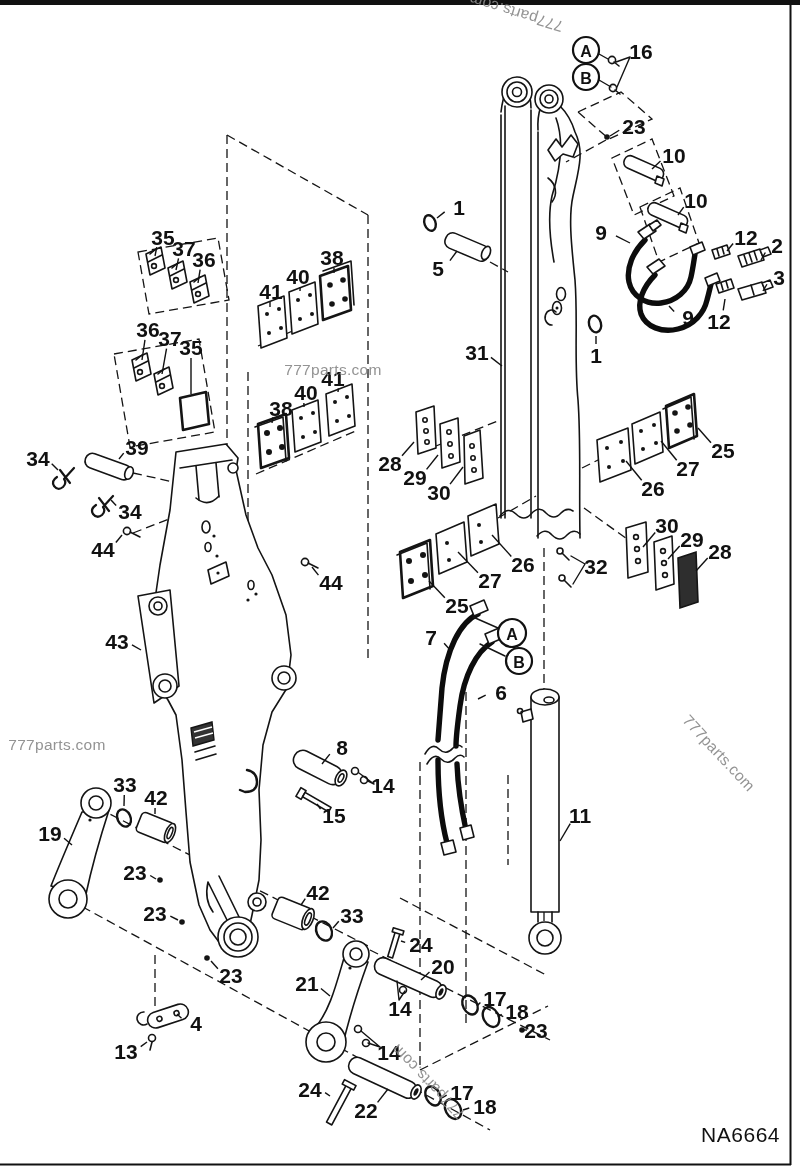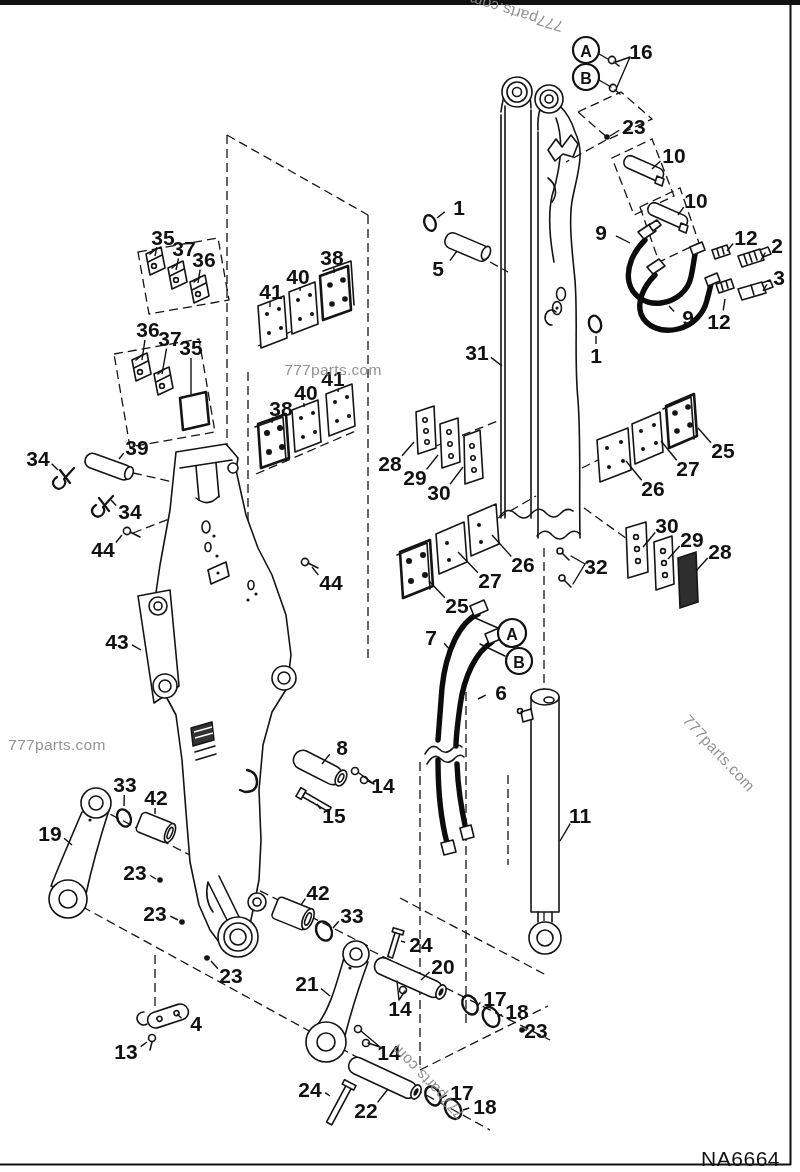--- a/index.html
+++ b/index.html
@@ -9,21 +9,21 @@
   .ln{fill:none;stroke:#141414;stroke-width:1.6;stroke-linejoin:round;stroke-linecap:round;}
   .fw{fill:#fff;stroke:#141414;stroke-width:1.6;stroke-linejoin:round;}
   .thk{stroke-width:2.6;}
   .dash{fill:none;stroke:#141414;stroke-width:1.3;stroke-dasharray:9 5;}
   .hose{fill:none;stroke:#0c0c0c;stroke-width:5.4;stroke-linecap:round;}
   .oring{fill:none;stroke:#141414;stroke-width:2.4;}
   .dot{fill:#141414;stroke:none;}
   .callout-text{font-family:"Liberation Sans",sans-serif;font-weight:bold;font-size:21px;fill:#111;}
   .badge-text{font-family:"Liberation Sans",sans-serif;font-weight:600;font-size:16px;fill:#111;}
   .wm-text{font-family:"Liberation Sans",sans-serif;font-size:15.5px;fill:#8a8a8a;opacity:.92;letter-spacing:.3px;}
-  #code-label{position:absolute;left:655px;top:1147px;width:125px;text-align:right;
+  #code-label{position:absolute;left:655px;top:1123px;width:125px;text-align:right;
               font-size:21px;color:#111;letter-spacing:.5px;}
 </style>
 </head>
 <body>
 
 <div id="page">
   <svg id="diagram-svg" width="800" height="1172" viewBox="0 0 800 1172" xmlns="http://www.w3.org/2000/svg">
 
     <g>
       <rect x="0" y="0" width="800" height="5" fill="#111"></rect>

